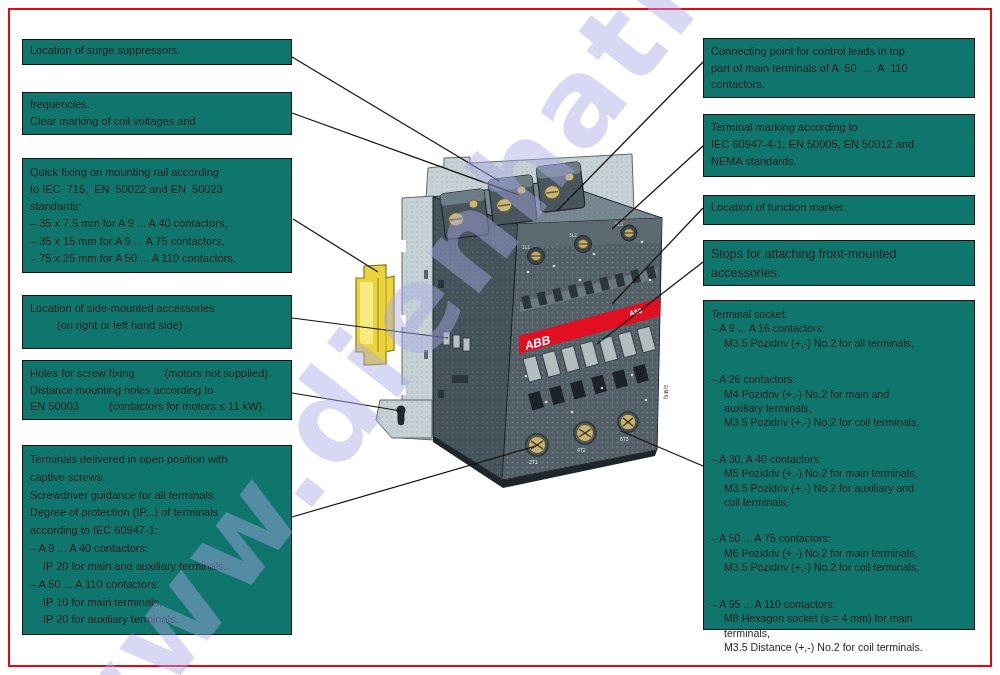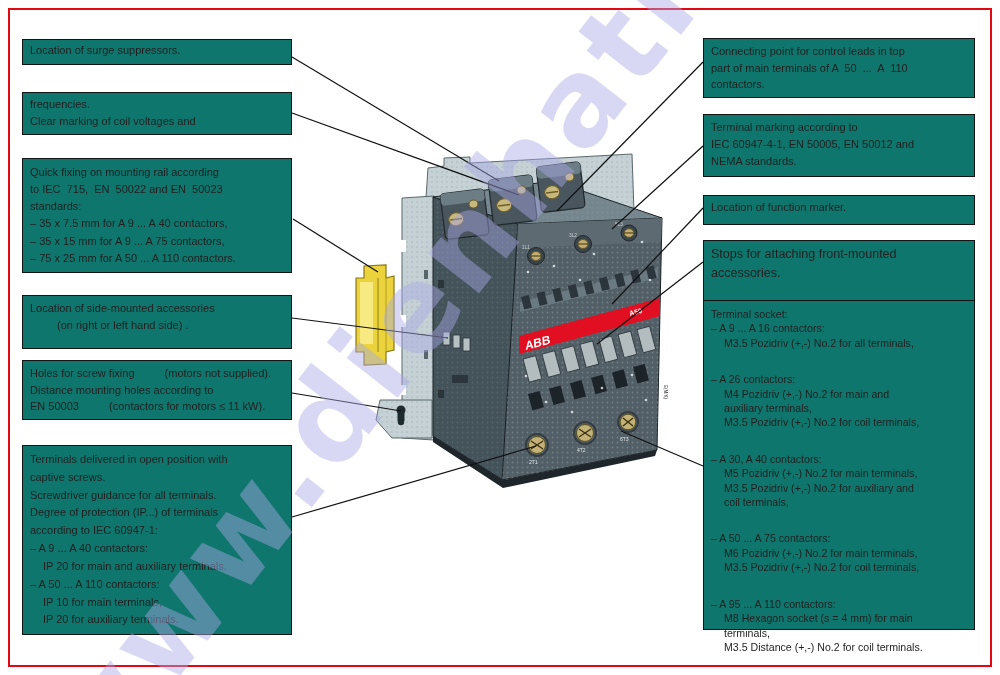--- a/index.html
+++ b/index.html
@@ -19,21 +19,21 @@
   #co-l1{left:22px;top:39px;width:270px;height:26px;line-height:1.45;}
   #co-l2{left:22px;top:92px;width:270px;height:43px;line-height:1.55;}
   #co-l3{left:22px;top:158px;width:270px;height:115px;line-height:1.56;padding-top:5px;}
   #co-l4{left:22px;top:295px;width:270px;height:54px;line-height:1.5;padding-top:4px;}
   #co-l5{left:22px;top:360px;width:270px;height:60px;line-height:1.52;padding-top:4px;}
   #co-l6{left:22px;top:445px;width:270px;height:190px;line-height:1.62;padding-top:5px;}
   
   #co-r1{left:703px;top:38px;width:272px;height:60px;line-height:1.5;padding-top:4px;}
   #co-r2{left:703px;top:114px;width:272px;height:63px;line-height:1.55;padding-top:4px;}
   #co-r3{left:703px;top:195px;width:272px;height:30px;line-height:1.6;padding-top:3px;}
-  #co-r4{left:703px;top:240px;width:272px;height:61px;font-size:12.5px;line-height:1.5;padding-top:4px;}
+  #co-r4{left:703px;top:240px;width:272px;height:46px;font-size:12.5px;line-height:1.5;padding-top:4px;}
   #co-r5{left:703px;top:300px;width:272px;height:330px;font-size:10.6px;line-height:1.36;padding-top:6px;}
   #wm{position:absolute;left:10px;top:715px;transform-origin:0 0;transform:rotate(-52deg);
       font-family:"DejaVu Sans",sans-serif;font-weight:bold;font-size:118px;letter-spacing:6px;
       color:rgba(168,168,230,0.45);white-space:nowrap;z-index:9;pointer-events:none;}
 </style>
 </head>
 <body>
 
 <div id="page" style="background: rgb(255, 255, 255);">
 

